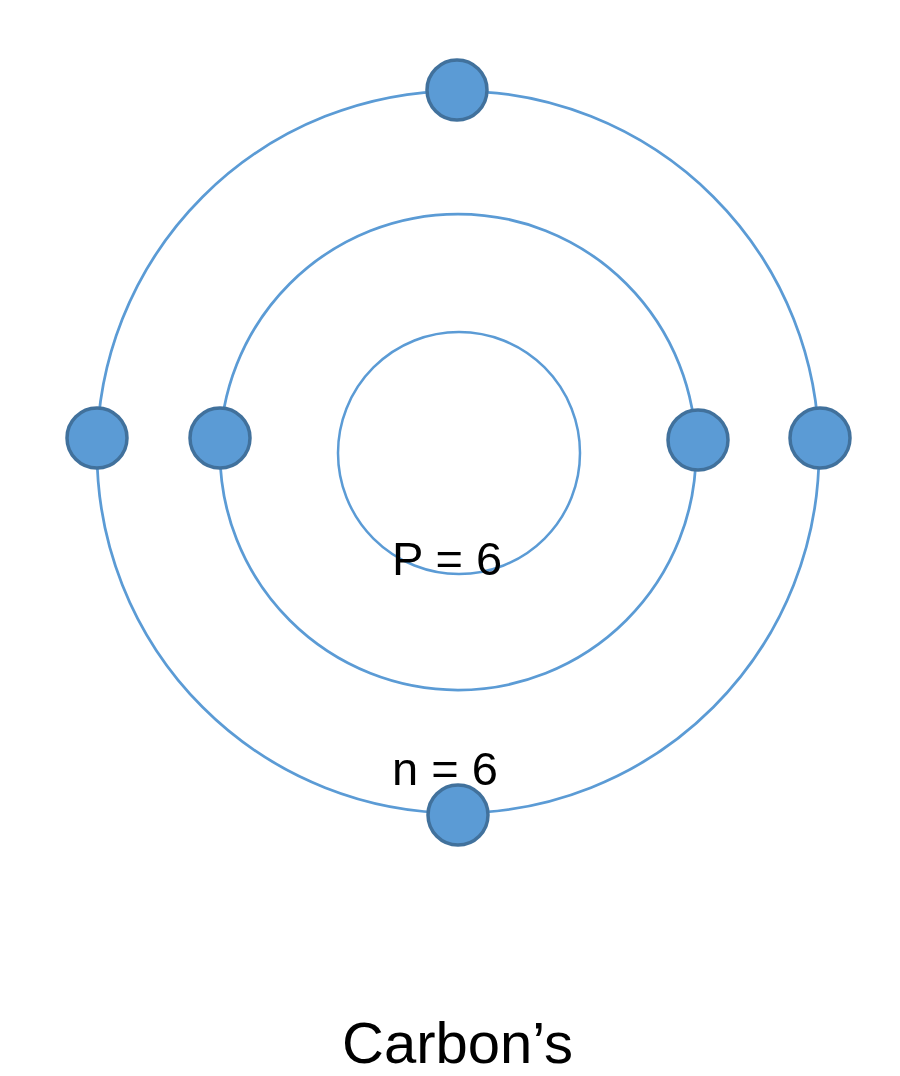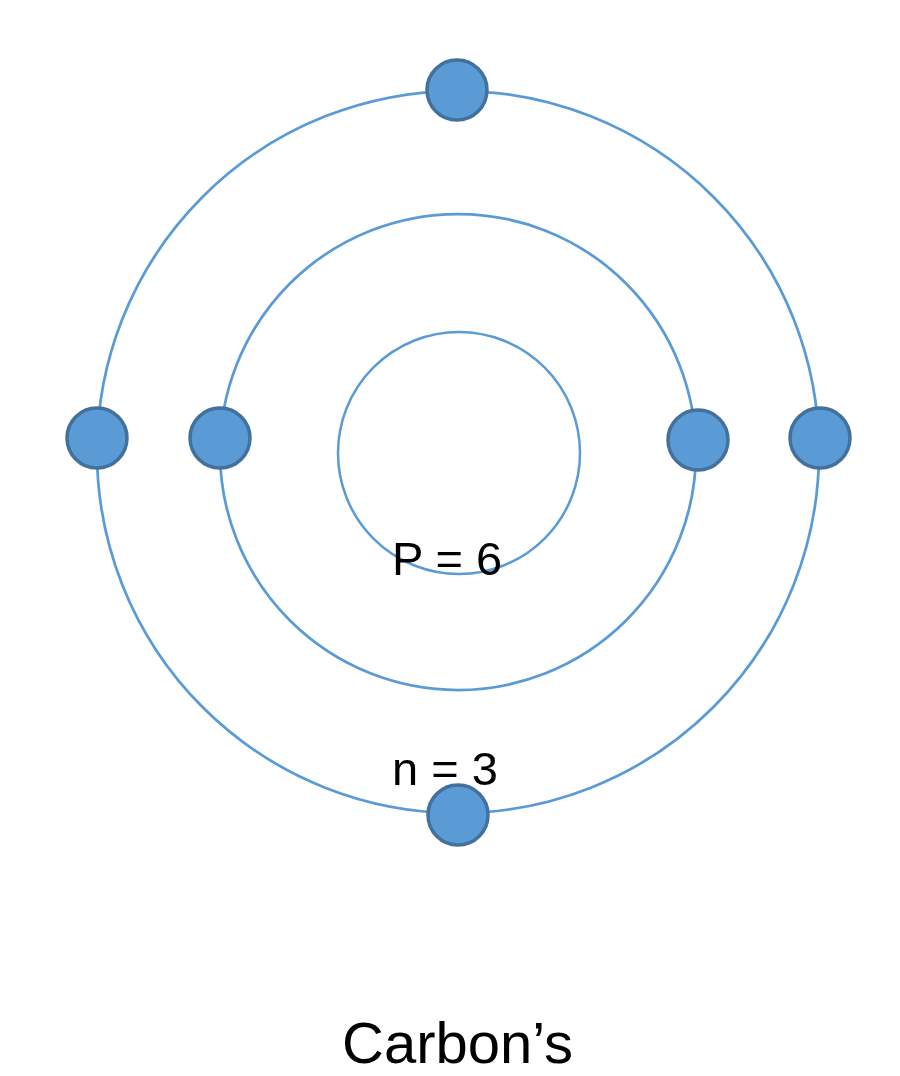--- a/index.html
+++ b/index.html
@@ -54,21 +54,21 @@
       <circle cx="457" cy="90" r="30" fill="#5B9BD5" stroke="#41719C" stroke-width="3.5"></circle>
       <circle cx="97" cy="438" r="30" fill="#5B9BD5" stroke="#41719C" stroke-width="3.5"></circle>
       <circle cx="220" cy="438" r="30" fill="#5B9BD5" stroke="#41719C" stroke-width="3.5"></circle>
       <circle cx="698" cy="440" r="30" fill="#5B9BD5" stroke="#41719C" stroke-width="3.5"></circle>
       <circle cx="820" cy="438" r="30" fill="#5B9BD5" stroke="#41719C" stroke-width="3.5"></circle>
       <circle cx="458" cy="815" r="30" fill="#5B9BD5" stroke="#41719C" stroke-width="3.5"></circle>
     </svg>
 
   <div class="nucleus-text">
     <div>P = 6</div>
-    <div>n = 3</div>
+    <div>n = 6</div>
   </div>
 
   <div class="caption">
     <div>Carbon’s</div>
     
     
   </div>
 
 </div>
 

